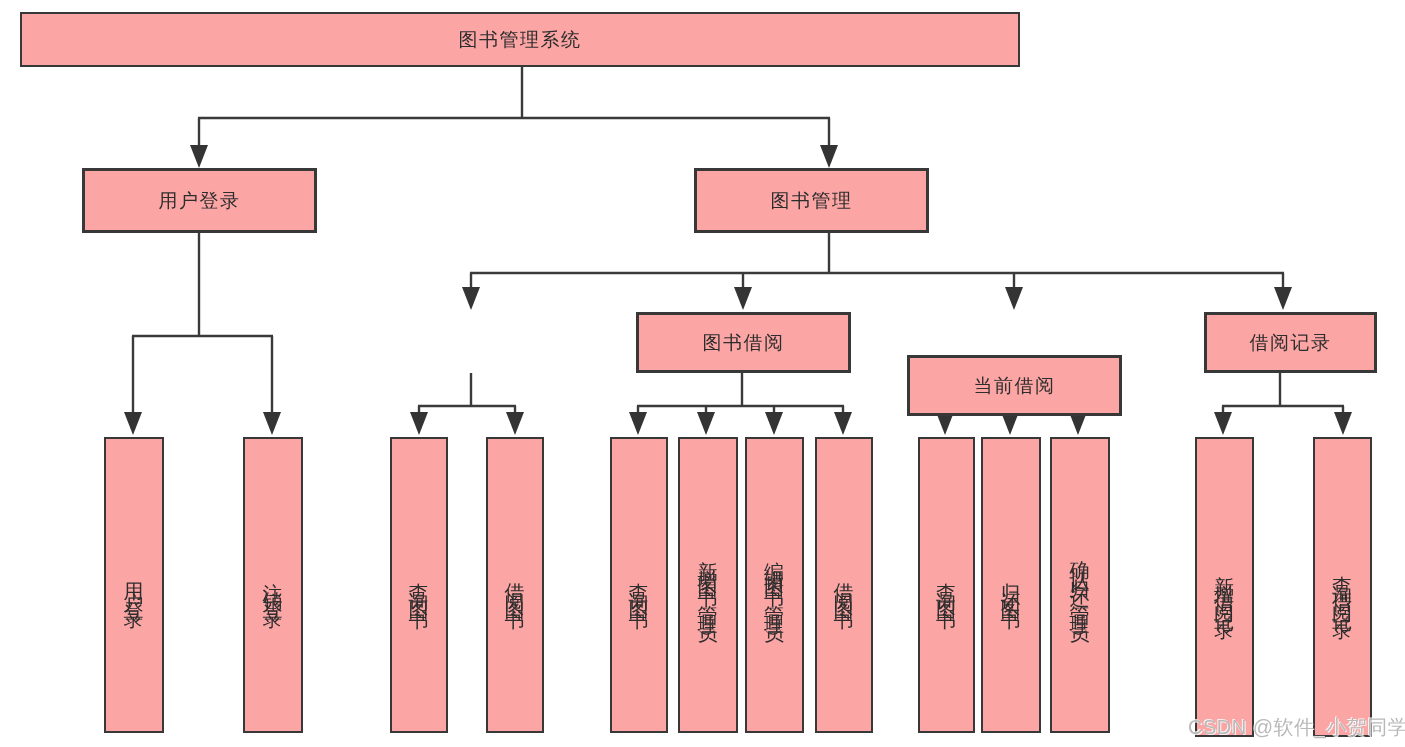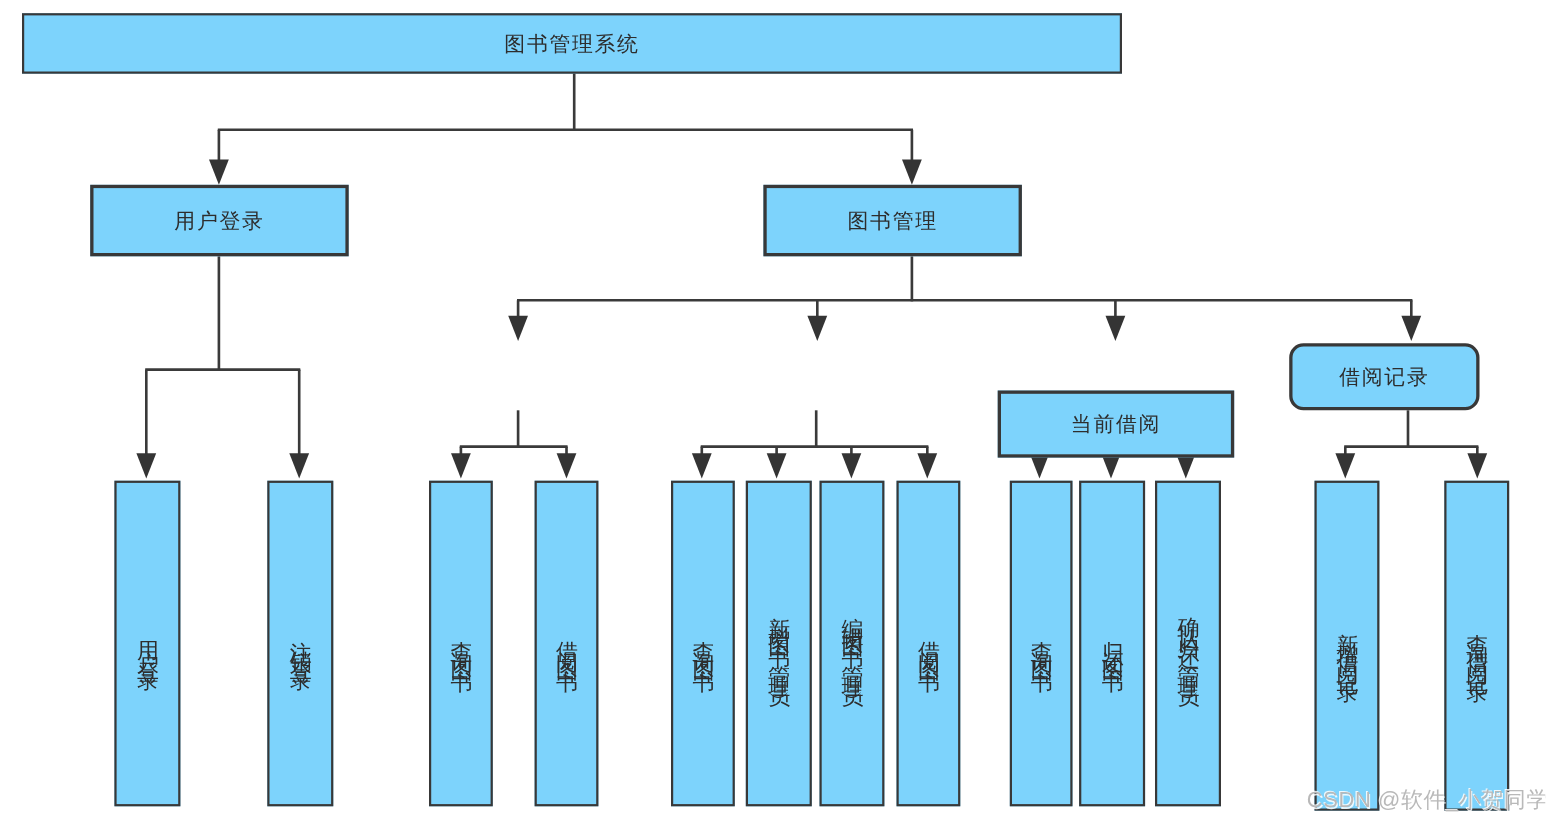--- a/index.html
+++ b/index.html
@@ -14,21 +14,21 @@
   #connectors {
     position: absolute;
     left: 0; top: 0;
     width: 1405px; height: 747px;
   }
   #connectors line { stroke: #3a3a3a; stroke-width: 2.4; }
   #connectors polygon { fill: #343434; }
   .node {
     position: absolute;
     box-sizing: border-box;
-    background: #7dd3fc;
+    background: #fca5a5;
     border: 3px solid #383838;
     display: flex;
     align-items: center;
     justify-content: center;
   }
   .node.top { border-width: 2px; }
   .node.tall { border-width: 2.5px; }
   .lbl {
     font-size: 19px;
     color: #2d2d2d;
@@ -140,24 +140,27 @@
     <span class="lbl">图书管理系统</span>
   </div>
 
   <div class="node" style="left:82px; top:168px; width:235px; height:65px;">
     <span class="lbl">用户登录</span>
   </div>
   <div class="node" style="left:694px; top:168px; width:235px; height:65px;">
     <span class="lbl">图书管理</span>
   </div>
 
+  <div class="node" style="left:636px; top:312px; width:215px; height:61px;">
+    <span class="lbl">图书借阅</span>
+  </div>
   <div class="node" style="left:907px; top:312px; width:215px; height:61px;margin-top:43px;">
     <span class="lbl">当前借阅</span>
   </div>
-  <div class="node" style="left:1172px; top:312px; width:173px; height:61px;border-radius:13px;">
+  <div class="node" style="left:1204px; top:312px; width:173px; height:61px;">
     <span class="lbl">借阅记录</span>
   </div>
 
   <div class="node tall" style="left:104px; top:437px; width:60px; height:296px;">
     <span class="lbl">用户登录</span>
   </div>
   <div class="node tall" style="left:243px; top:437px; width:60px; height:296px;">
     <span class="lbl">注销登录</span>
   </div>
 

